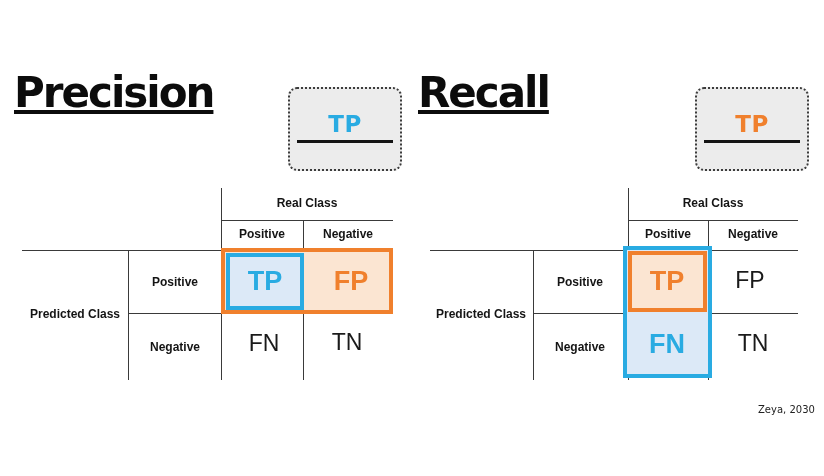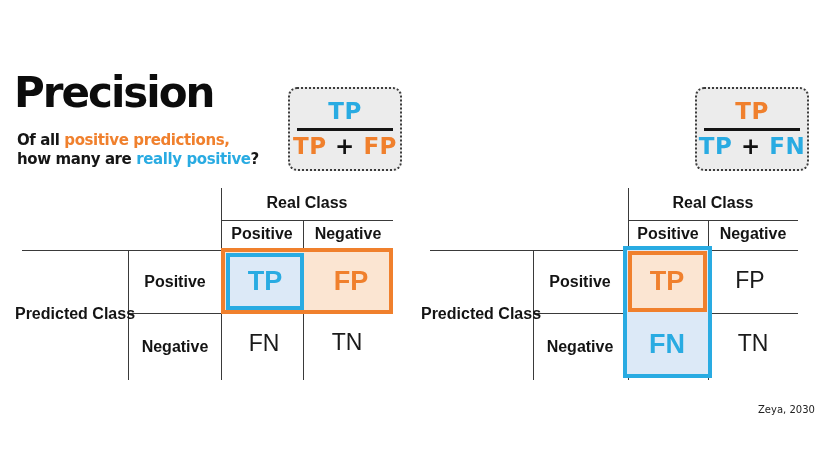--- a/index.html
+++ b/index.html
@@ -2,42 +2,42 @@
 <html><head>
 <meta charset="utf-8">
 <style>
   html,body{margin:0;padding:0;background:#ffffff;}
   .canvas{
     position:relative;width:824px;height:476px;background:#ffffff;overflow:hidden;
     font-family:"Liberation Sans",sans-serif;color:#111;
   }
   .big-title{
     position:absolute;font-family:"DejaVu Sans",sans-serif;font-weight:700;
-    font-size:42px;letter-spacing:-2px;color:#0c0c0c;line-height:1;
+    font-size:42px;letter-spacing:-2px;color:#0c0c0c;line-height:1;text-decoration:underline;
   }
   .subtitle{
     position:absolute;font-family:"DejaVu Sans",sans-serif;font-weight:600;
     font-size:15px;line-height:19px;color:#161616;letter-spacing:-0.4px;white-space:nowrap;
   }
   .c-orange{color:#F0802D;}
   .c-blue{color:#29ABE2;}
   .formula-box{
     position:absolute;width:114px;height:84px;background:#ECECEC;
     border:2px dotted #3c3c3c;border-radius:9px;box-sizing:border-box;
     display:flex;flex-direction:column;align-items:center;justify-content:center;
   }
   .frac-num,.frac-den{
     font-family:"DejaVu Sans",sans-serif;font-weight:700;font-size:23px;
     line-height:1.1;letter-spacing:0.5px;white-space:nowrap;
   }
   .frac-line{width:96px;height:3px;background:#141414;margin:3px 0;}
   .vline{position:absolute;width:1px;background:#3a3a3a;}
   .hline{position:absolute;height:1px;background:#3a3a3a;}
   .tbl-label{
-    position:absolute;transform:translate(-50%,-50%);font-weight:700;font-size:16px;
+    position:absolute;transform:translate(-50%,-50%);font-weight:700;font-size:12px;
     color:#141414;white-space:nowrap;z-index:3;
   }
   .hl-box{position:absolute;box-sizing:border-box;z-index:2;}
   .hl-orange{background:#FBE5D2;border:4px solid #F0802D;}
   .hl-blue{background:#DCE9F7;border:4px solid #29ABE2;}
   .cell{
     position:absolute;transform:translate(-50%,-50%);z-index:3;white-space:nowrap;
     font-family:"Liberation Sans",sans-serif;
   }
   .cell-bold{font-weight:700;font-size:27px;}
@@ -47,45 +47,32 @@
     color:#222;white-space:nowrap;
   }
 </style>
 </head>
 <body>
 
 <div class="canvas">
 
   <div class="big-title" style="left:14px;top:72px;">Precision</div>
 
-  <div class="subtitle" style="left:17px;top:131px;">
-    <span>Of all </span><span class="c-orange">positive predictions,</span><br>
-    <span>how many are </span><span class="c-blue">really positive</span><span>?</span>
-  </div>
 
   <div class="formula-box" style="left:288px;top:87px;">
     <div class="frac-num c-blue">TP</div>
     <div class="frac-line"></div>
-    <div class="frac-den">
-      <span class="c-orange">TP</span>
-      <span>+</span>
-      <span class="c-orange">FP</span>
-    </div>
   </div>
 
+  <div class="big-title" style="left:418px;top:72px;">Recall</div>
 
 
   <div class="formula-box" style="left:695px;top:87px;">
     <div class="frac-num c-orange">TP</div>
     <div class="frac-line"></div>
-    <div class="frac-den">
-      <span class="c-blue">TP</span>
-      <span>+</span>
-      <span class="c-blue">FN</span>
-    </div>
   </div>
 
   <div class="vline" style="left:221px;top:188px;height:192px;"></div>
   <div class="vline" style="left:303px;top:220px;height:160px;"></div>
   <div class="hline" style="left:221px;top:220px;width:172px;"></div>
   <div class="hline" style="left:22px;top:250px;width:371px;"></div>
   <div class="vline" style="left:128px;top:250px;height:130px;"></div>
   <div class="hline" style="left:128px;top:313px;width:265px;"></div>
 
   <div class="tbl-label" style="left:307px;top:203px;">Real Class</div>

